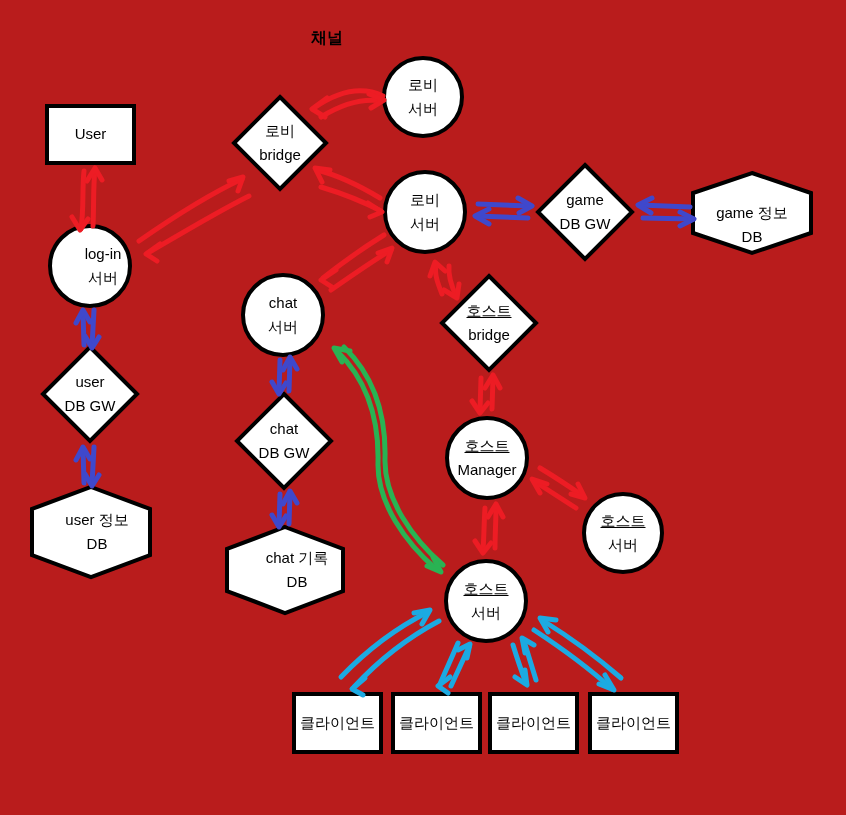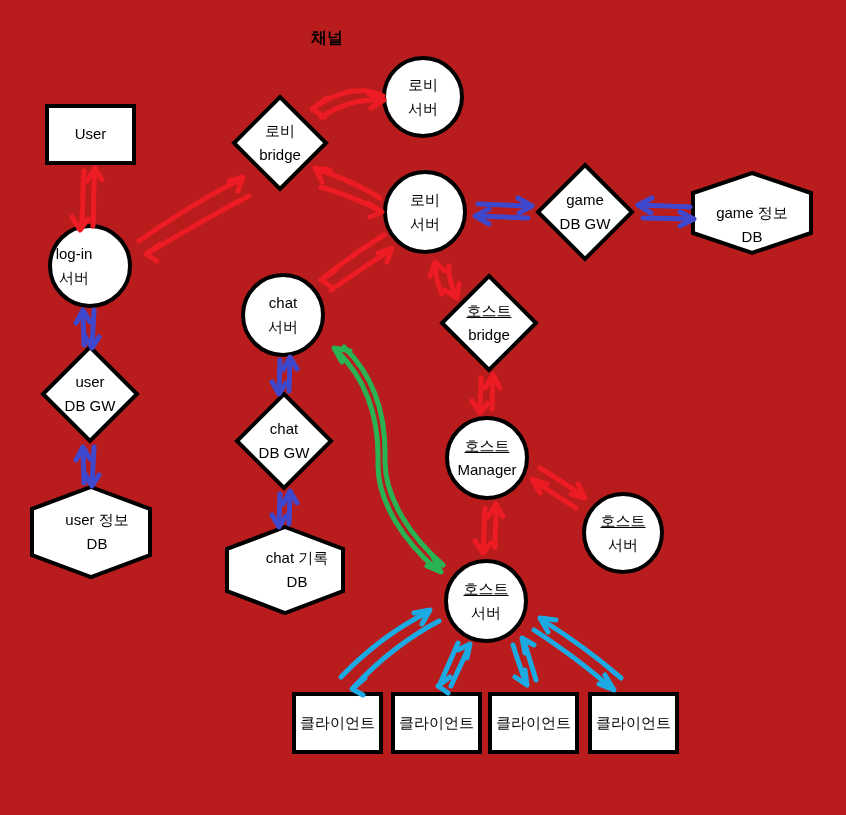--- a/index.html
+++ b/index.html
@@ -222,21 +222,21 @@
   <div class="label" style="left:540px; top:188px; width:90px;">
     <span>game</span>
     <span>DB GW</span>
   </div>
 
   <div class="label" style="left:692px; top:189px; width:120px;margin-top:12px;">
     <span>game 정보</span>
     <span>DB</span>
   </div>
 
-  <div class="label" style="left:29px; top:242px; width:90px;">
+  <div class="label" style="left:58px; top:242px; width:90px;">
     <span>log-in</span>
     <span>서버</span>
   </div>
 
   <div class="label" style="left:45px; top:370px; width:90px;">
     <span>user</span>
     <span>DB GW</span>
   </div>
 
   <div class="label" style="left:31px; top:508px; width:132px;">

